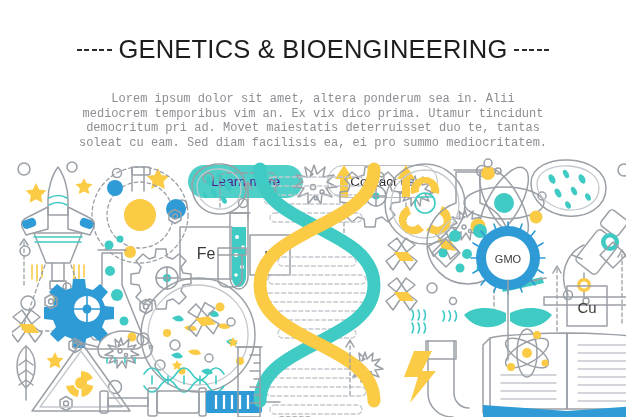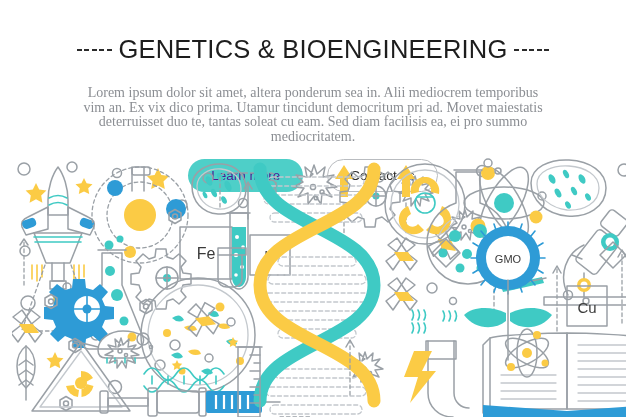--- a/index.html
+++ b/index.html
@@ -18,23 +18,23 @@
     gap:7px;margin:0;padding-top:18px;
   }
   .dash-group{display:flex;align-items:center;gap:2.5px;}
   .dash-group i{display:block;width:5px;height:2px;background:#2b2b2b;}
   .page-title{
     font-size:25.5px;font-weight:400;color:#1d1d1d;letter-spacing:.2px;
     white-space:nowrap;font-family:"Liberation Sans","DejaVu Sans",sans-serif;
   }
 
   .subtitle{
-    margin:5px auto 0;width:470px;
-    font-size:14px;line-height:14.6px;color:#8b8e93;
-    font-family:Liberation Serif, serif;
+    margin:11px auto 0;width:470px;
+    font-size:12px;line-height:14.6px;color:#8b8e93;
+    font-family:Liberation Mono, monospace;
   }
 
   .btn-row{display:flex;justify-content:center;gap:24px;margin-top:14px;}
   .btn{
     border:none;outline:none;cursor:pointer;
     font-size:13.5px;line-height:1;border-radius:22px;
     font-family:"Liberation Sans","DejaVu Sans",sans-serif;
   }
   .btn-primary{background:#4ecfc8;color:#4c1d95;padding:10px 23px;}
   .btn-ghost{background:#ffffff;color:#2d2d2d;border:1px solid #b9bcc0;padding:9px 22px;}

